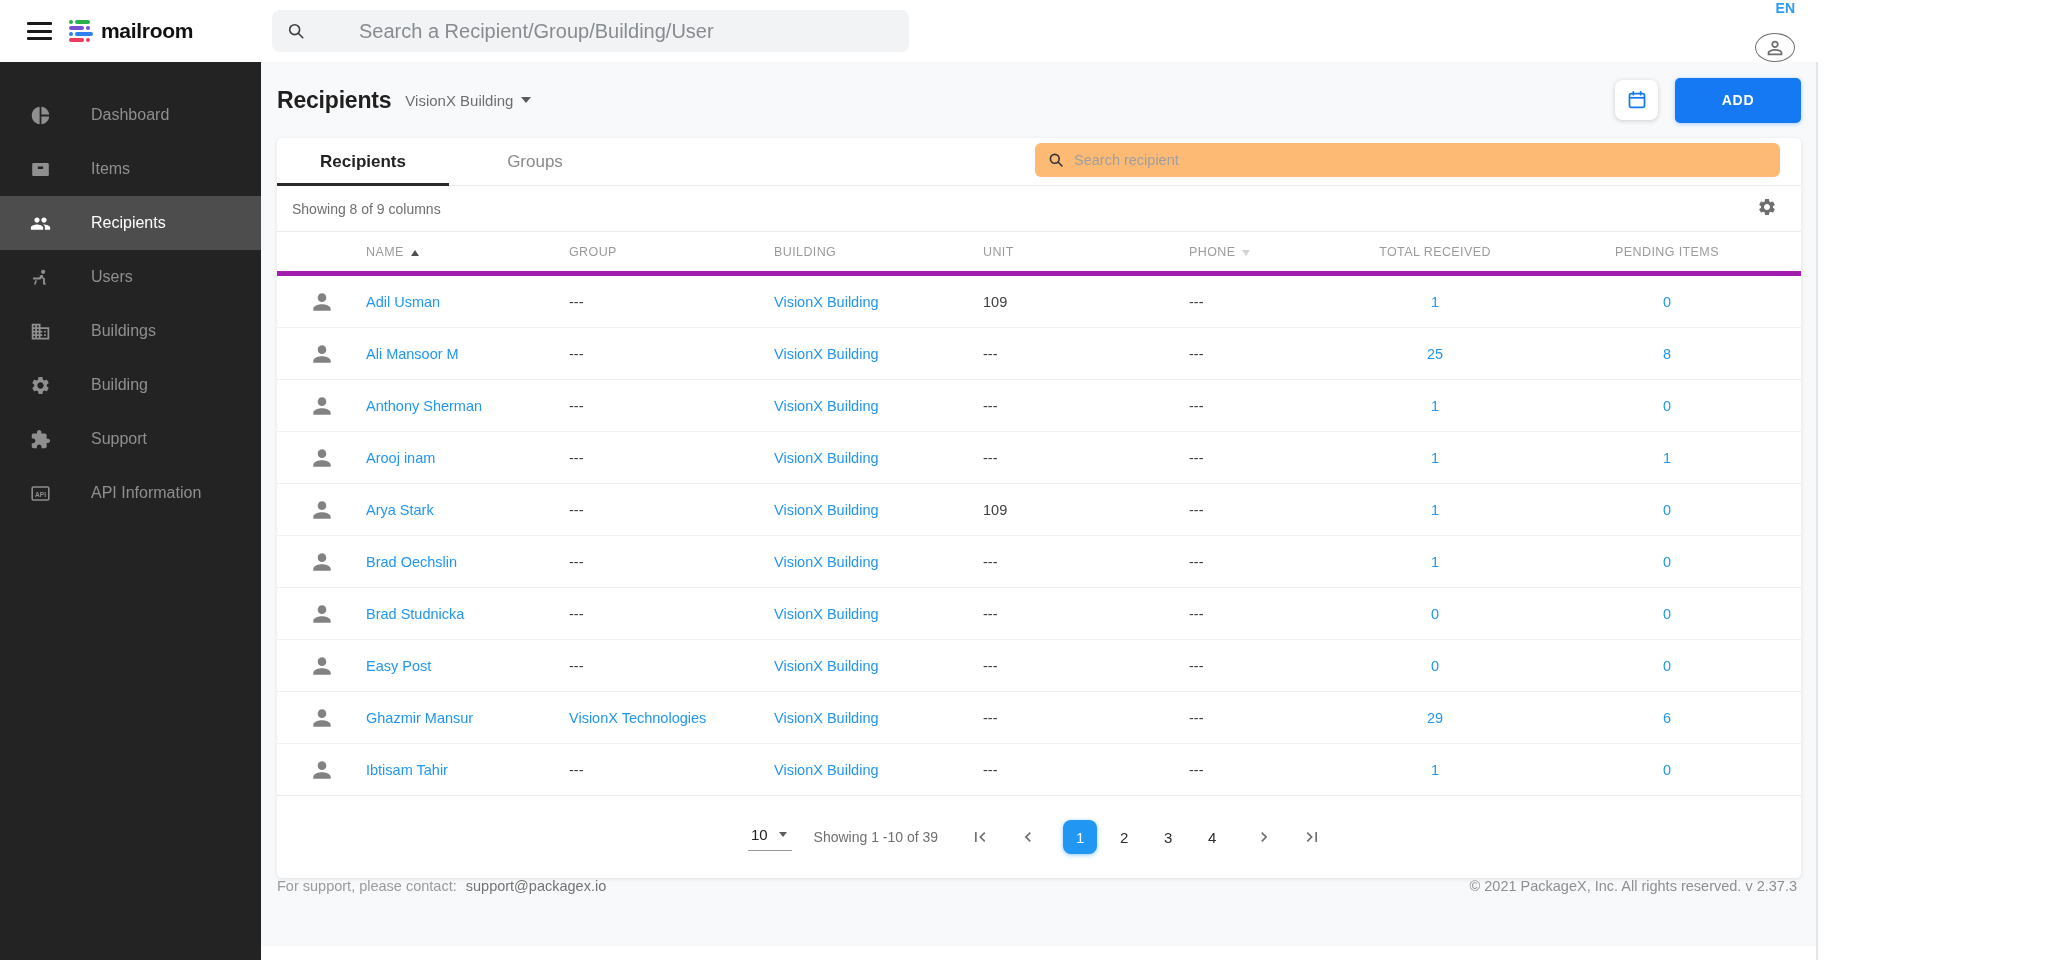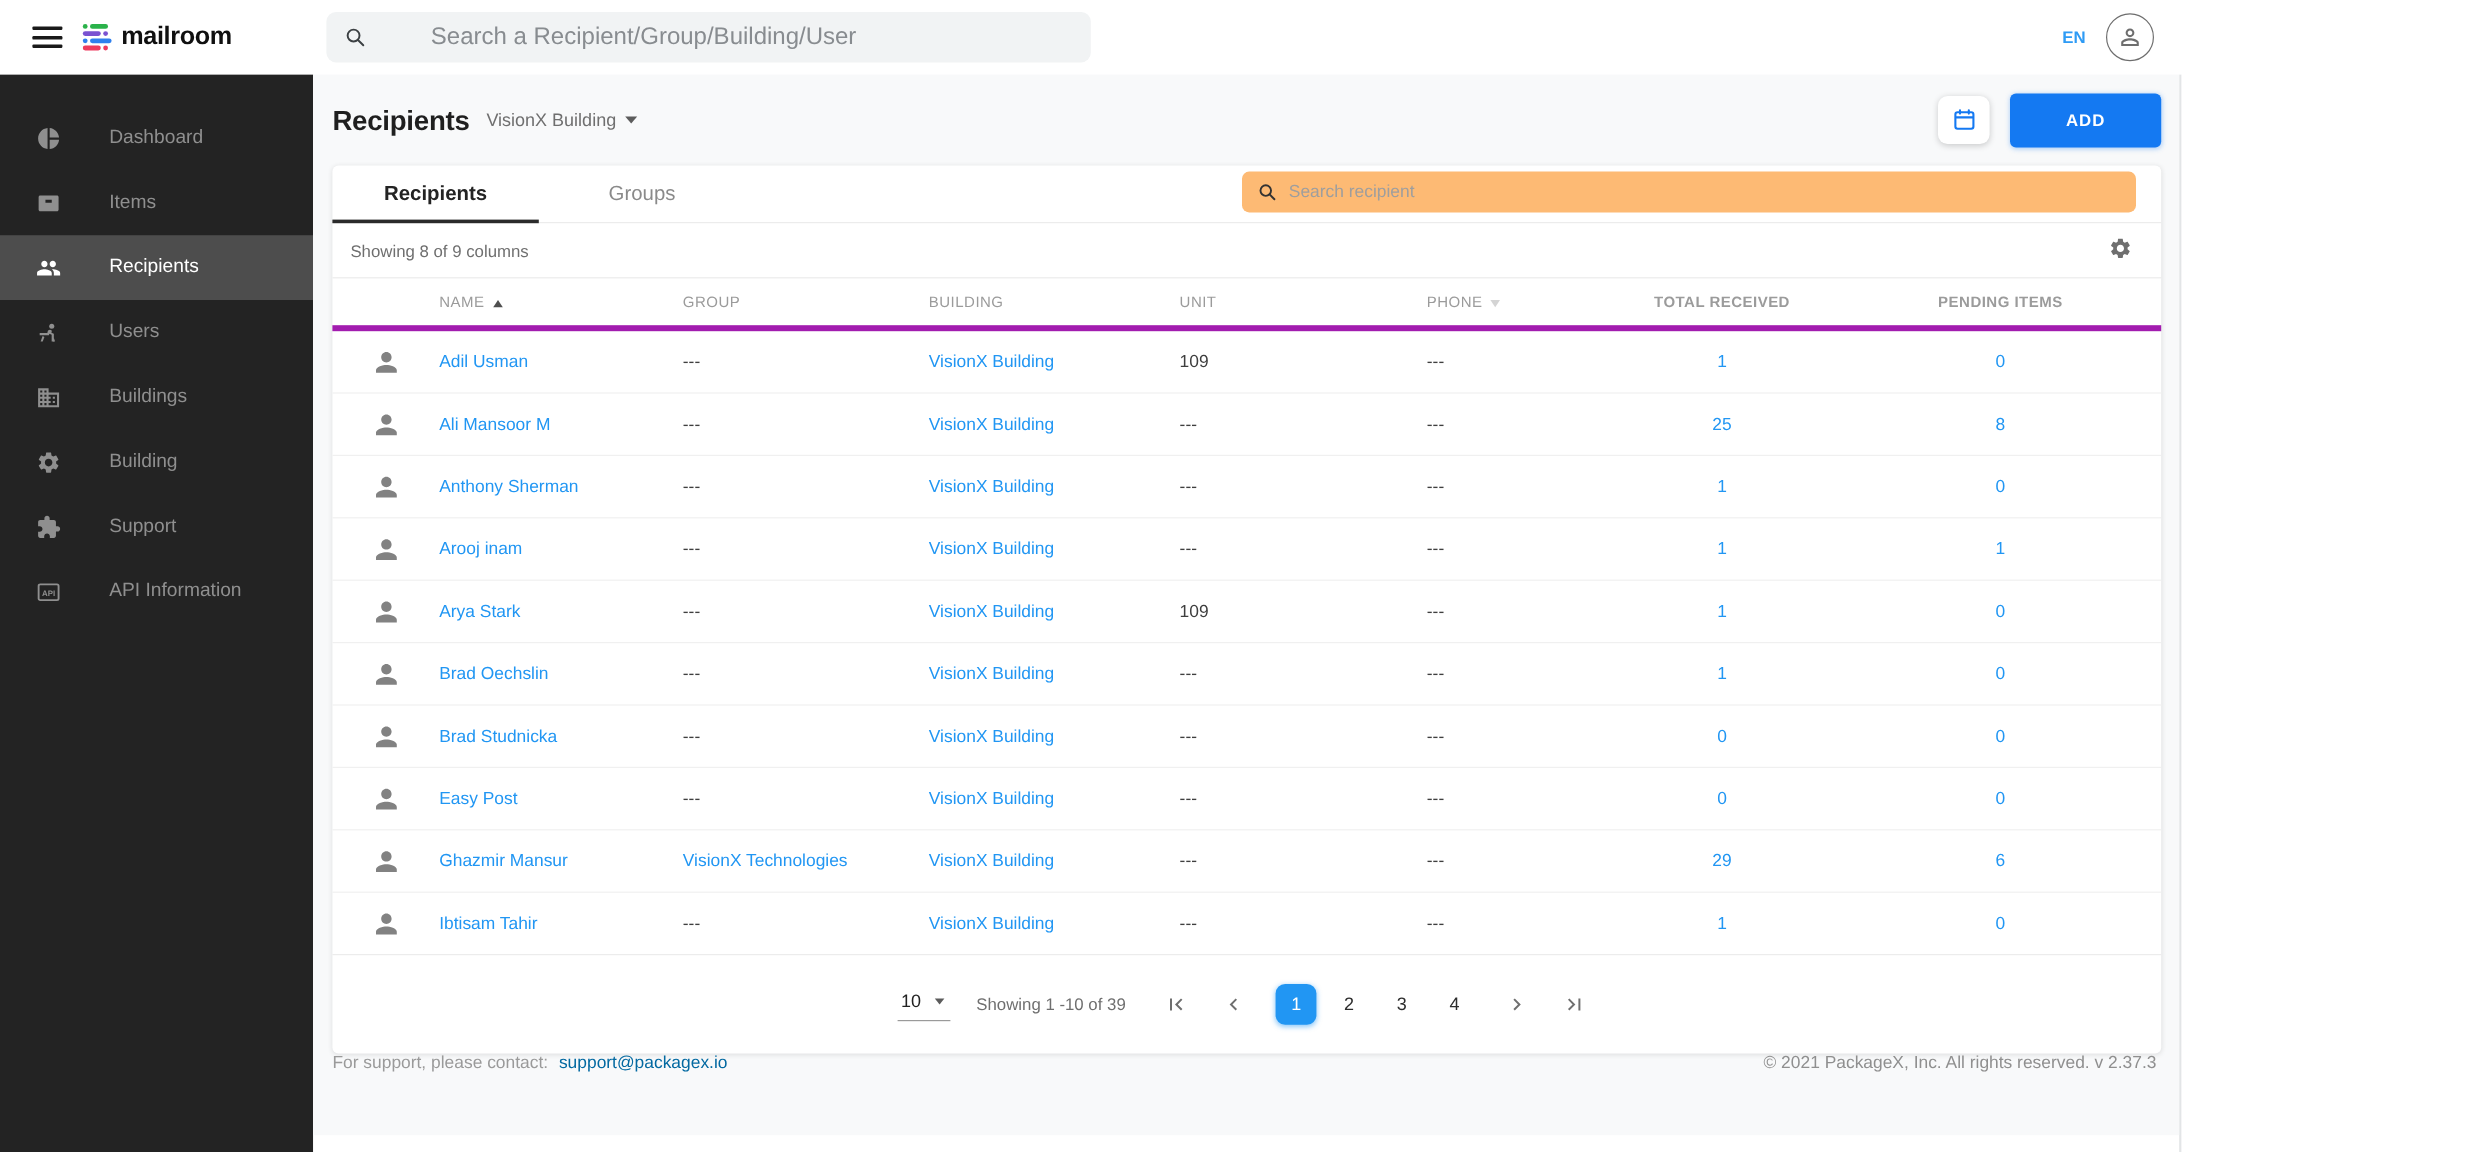--- a/index.html
+++ b/index.html
@@ -13,21 +13,21 @@
   .hamburger .bar { height:3px; background:#1a1a1a; border-radius:1px; margin:4.5px 0; }
   .logo { display:flex; align-items:center; margin-left:17px; gap:7px; }
   .logo-icon { width:25px; height:23px; display:flex; flex-direction:column; justify-content:space-between; }
   .lrow { display:flex; align-items:center; gap:2px; height:4px; }
   .lbar { height:4px; border-radius:2px; }
   .ldot { width:4px; height:4px; border-radius:50%; }
   .logo-text { font-size:21px; font-weight:800; color:#101010; letter-spacing:-0.3px; }
   .topbar-search { position:absolute; left:272px; top:10px; width:637px; height:42px; background:#f1f3f4; border-radius:8px; display:flex; align-items:center; gap:11px; padding:0 15px; }
   .topbar-search input { flex:1; border:none; outline:none; background:transparent; font-size:20px; color:#333; font-family:inherit;margin-left:43px; }
   .topbar-search input::placeholder { color:#888c90; }
-  .topbar-right { position:absolute; right:269px; top:0; height:62px; display:flex; align-items:center; gap:17px; }
+  .topbar-right { position:absolute; right:269px; top:0; height:62px; display:flex; align-items:flex-end; gap:17px;flex-direction:column; }
   .lang { color:#2e9bf5; font-size:14px; font-weight:700; }
   .avatar-btn { width:40px; height:40px; border-radius:50%; background:#fff; border:1.6px solid #6e6e6e; display:flex; align-items:center; justify-content:center; }
 
   
   .app-body { display:flex; height:898px; }
   .sidebar { width:261px; flex:0 0 261px; background:#232323; padding-top:26px; }
   .side-item { height:54px; display:flex; align-items:center; gap:40px; padding-left:30px; color:#8f8f8f; font-size:16px; }
   .side-item svg { width:21px; height:21px; flex:0 0 21px; fill:currentColor; }
   .side-item.active { background:#4d4d4d; color:#ffffff; }
   .main { width:1557px; flex:0 0 1557px; background:#fff; border-right:2px solid #e3e5e7; }
@@ -53,21 +53,21 @@
   .tab-search { margin-left:auto; margin-right:21px; margin-top:5px; width:745px; height:34px; background:#fdba74; border-radius:6px; display:flex; align-items:center; gap:10px; padding:0 13px; }
   .tab-search input { flex:1; border:none; outline:none; background:transparent; font-size:14.5px; color:#333; font-family:inherit; }
   .tab-search input::placeholder { color:#9e9e9e; }
 
   .columns-row { height:46px; display:flex; align-items:center; padding:0 24px 0 15px; border-bottom:1px solid #ececec; color:#6f6f6f; font-size:14px; }
   .gear { margin-left:auto; }
   .gear svg { width:20px; height:20px; fill:#6f6f6f; }
 
   .gridcols { display:grid; grid-template-columns:69px 203px 205px 209px 206px 130px 232px 232px; padding-left:20px; align-items:center; }
   .thead { height:44px; border-bottom:5px solid #a21caf; color:#9b9b9b; font-size:12.5px; letter-spacing:.4px; }
-  .th.center { text-align:center;font-weight:bold; }
+  .th.center { text-align:center; }
   .sort { display:inline-block; width:0; height:0; border-left:4.5px solid transparent; border-right:4.5px solid transparent; margin-left:7px; }
   .sort.asc { border-bottom:6px solid #4f4f4f; }
   .sort.desc { border-top:6px solid #d4d4d4; }
 
   .trow { height:52px; border-bottom:1px solid #f0f0f0; font-size:14.5px; }
   .trow:last-child { border-bottom:1px solid #ececec; }
   .cell.link { color:#2196f3; }
   .cell.plain { color:#3f3f3f; }
   .cell.num { text-align:center; }
   .row-avatar { padding-left:12px; display:flex; }
@@ -75,21 +75,21 @@
 
   .pagination { height:82px; display:flex; align-items:center; justify-content:center;gap:12px; }
   .page-size { display:flex; align-items:center; gap:11px; border-bottom:1px solid #9a9a9a; padding:2px 5px 7px 3px; font-size:15px; color:#222; }
   .range-text { color:#6f6f6f; font-size:14px; margin:0 12px 0 10px; }
   .pg-arrow { width:36px; height:36px; border:none; background:transparent; display:flex; align-items:center; justify-content:center; }
   .pg-arrow svg { width:20px; height:20px; fill:#6f6f6f; }
   .pg-num { width:34px; height:34px; border:none; background:transparent; border-radius:8px; margin:0 5px; font-size:15px; color:#2d2d2d; font-family:inherit; display:inline-flex; align-items:center; justify-content:center; }
   .pg-num.active { background:#2196f3; color:#fff; box-shadow:0 1px 4px rgba(33,150,243,.5); }
 
   .footer { height:68px; display:flex; align-items:flex-start; padding:0 19px 0 16px; font-size:14.5px; color:#9a9a9a; }
-  .footer a { color:#0369a1; text-decoration:none; margin-left:9px; }
+  .footer a { color:#737373; text-decoration:none; margin-left:9px; }
   .copyright { margin-left:auto; color:#8f8f8f; }
 </style>
 </head>
 <body>
 
 <div class="topbar" data-interactable="false">
   <div class="hamburger" data-interactable="true">
     <div class="bar"></div>
       <div class="bar"></div>
       <div class="bar"></div>

